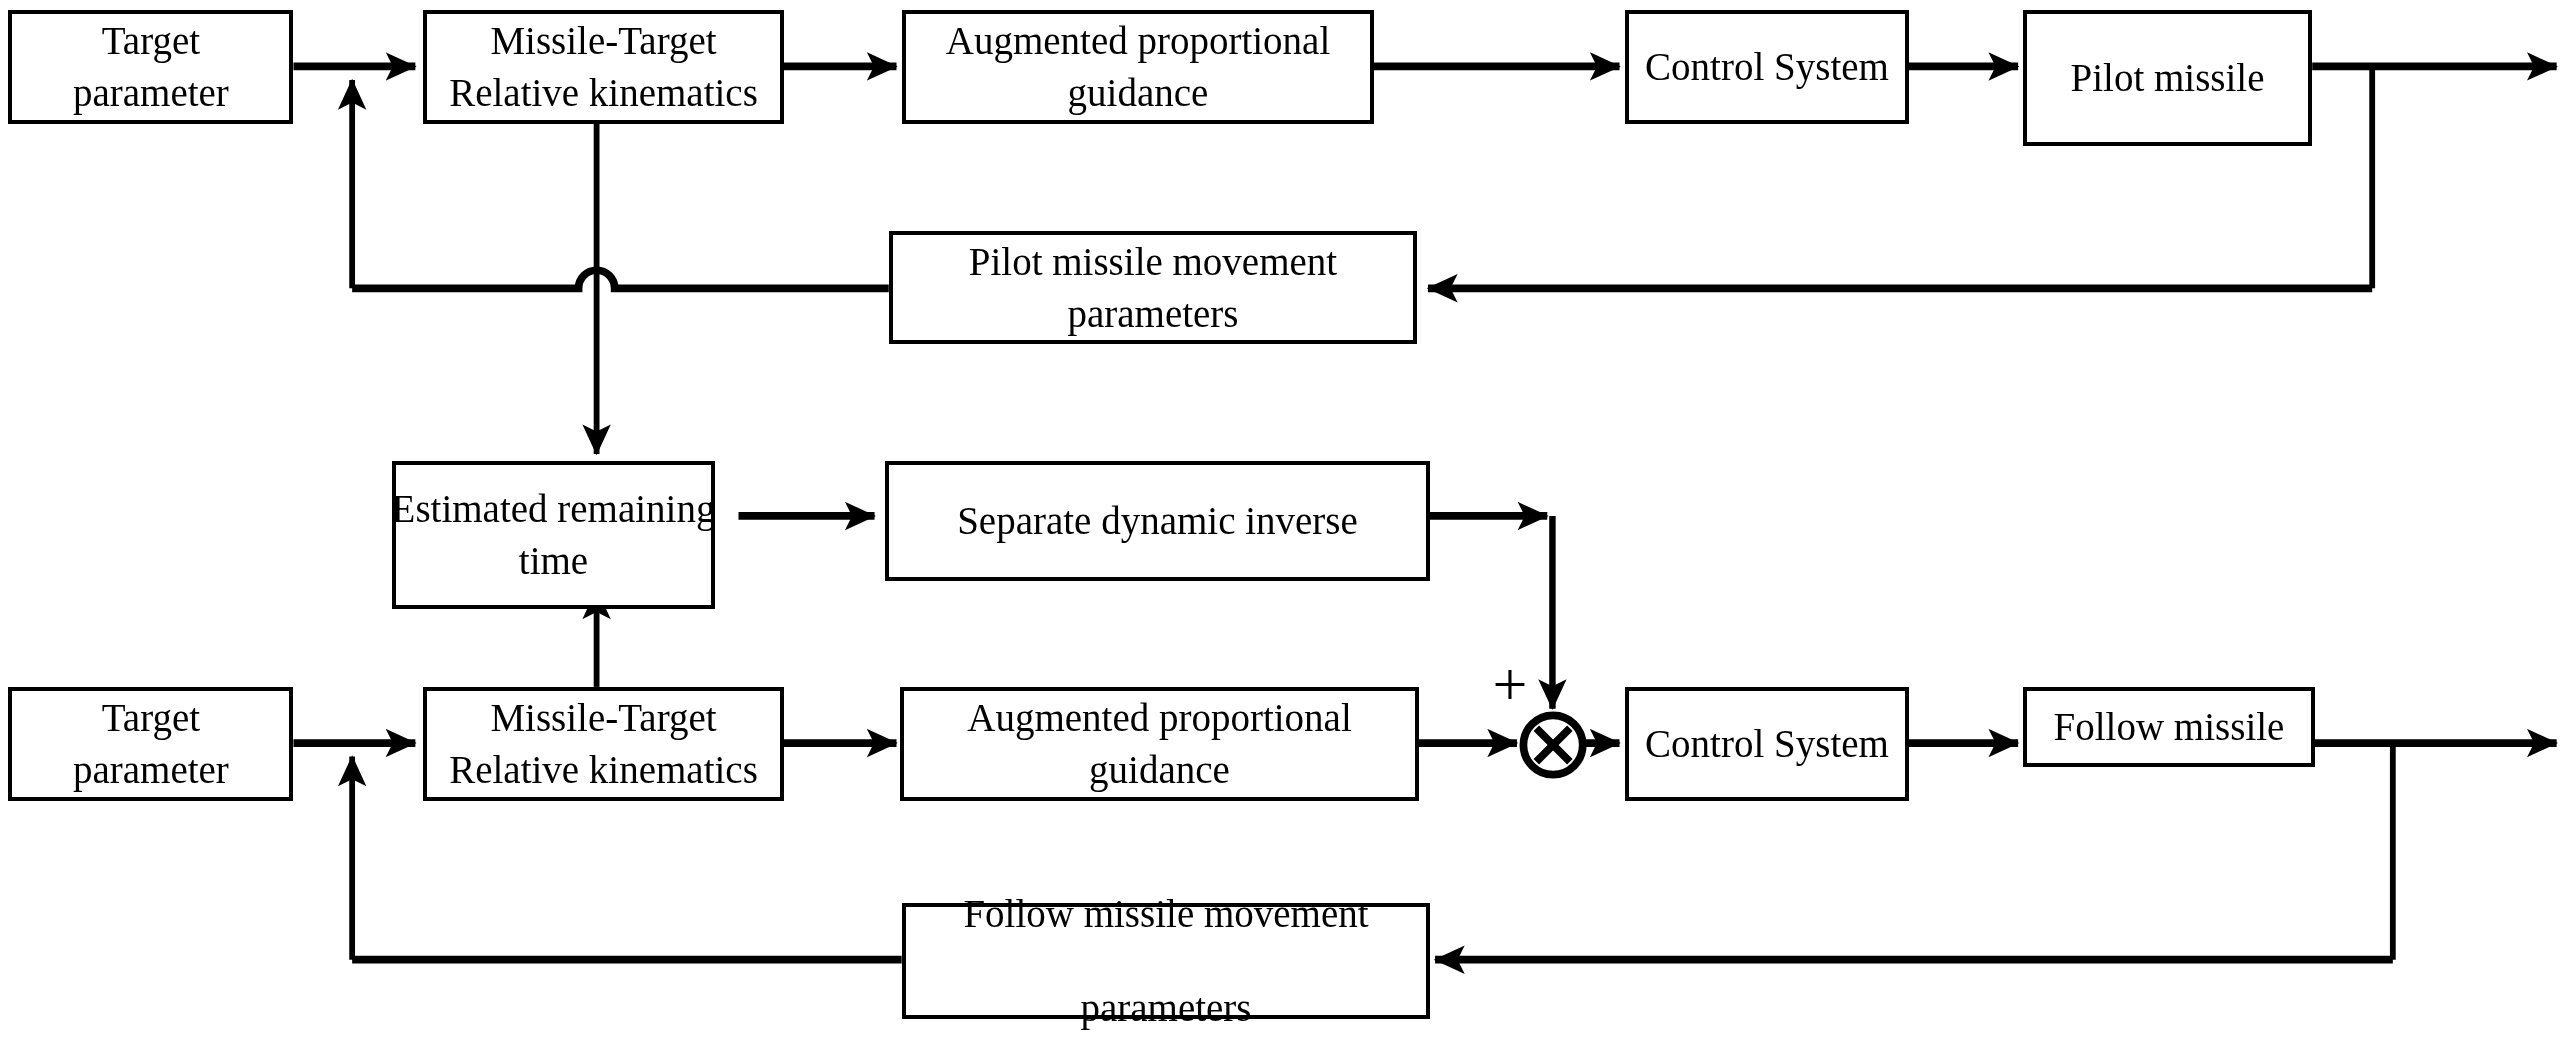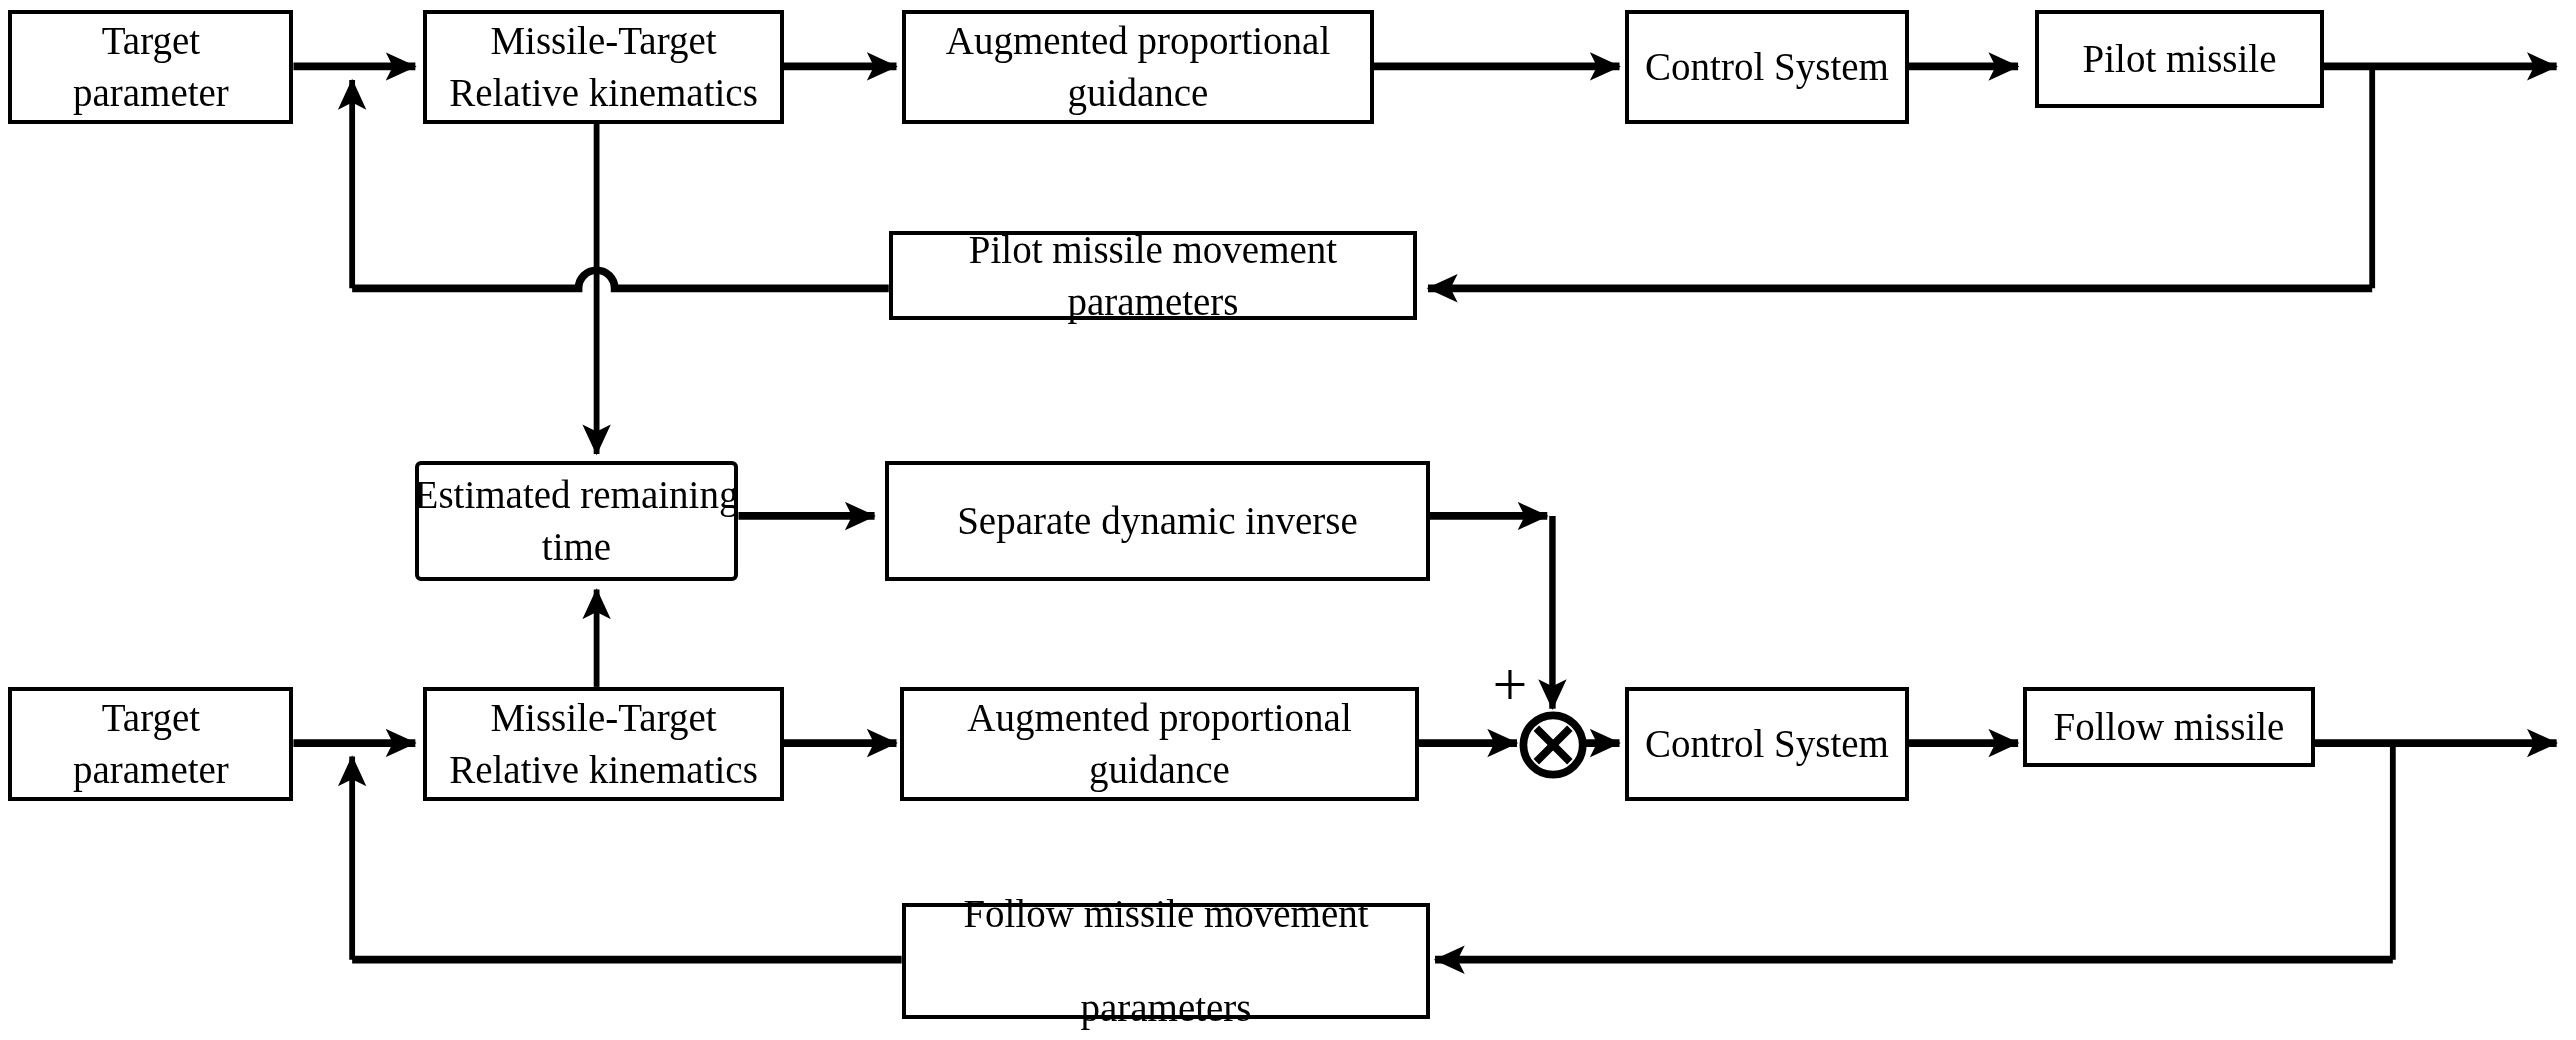--- a/index.html
+++ b/index.html
@@ -101,29 +101,29 @@
     <span>Missile-Target</span>
     <span>Relative kinematics</span>
   </div>
   <div class="block" style="left:902px; top:9.7px; width:472px; height:114px;">
     <span>Augmented proportional</span>
     <span>guidance</span>
   </div>
   <div class="block" style="left:1625px; top:9.7px; width:284px; height:114px;">
     <span>Control System</span>
   </div>
-  <div class="block" style="left:2023px; top:9.7px; width:289px; height:98px;margin-left:12px;">
+  <div class="block" style="left:2023px; top:9.7px; width:289px; height:136px;">
     <span>Pilot missile</span>
   </div>
-  <div class="block" style="left:889px; top:231px; width:528px; height:89px;">
+  <div class="block" style="left:889px; top:231px; width:528px; height:113px;">
     <span>Pilot missile movement</span>
     <span>parameters</span>
   </div>
 
-  <div class="block" style="left:415px; top:461px; width:323px; height:120px;border-radius:6px;">
+  <div class="block" style="left:392px; top:461px; width:323px; height:148px;">
     <span>Estimated remaining</span>
     <span>time</span>
   </div>
   <div class="block" style="left:885px; top:461px; width:545px; height:120px;">
     <span>Separate dynamic inverse</span>
   </div>
 
   <div class="block" style="left:8.4px; top:687px; width:285px; height:114px;">
     <span>Target</span>
     <span>parameter</span>

